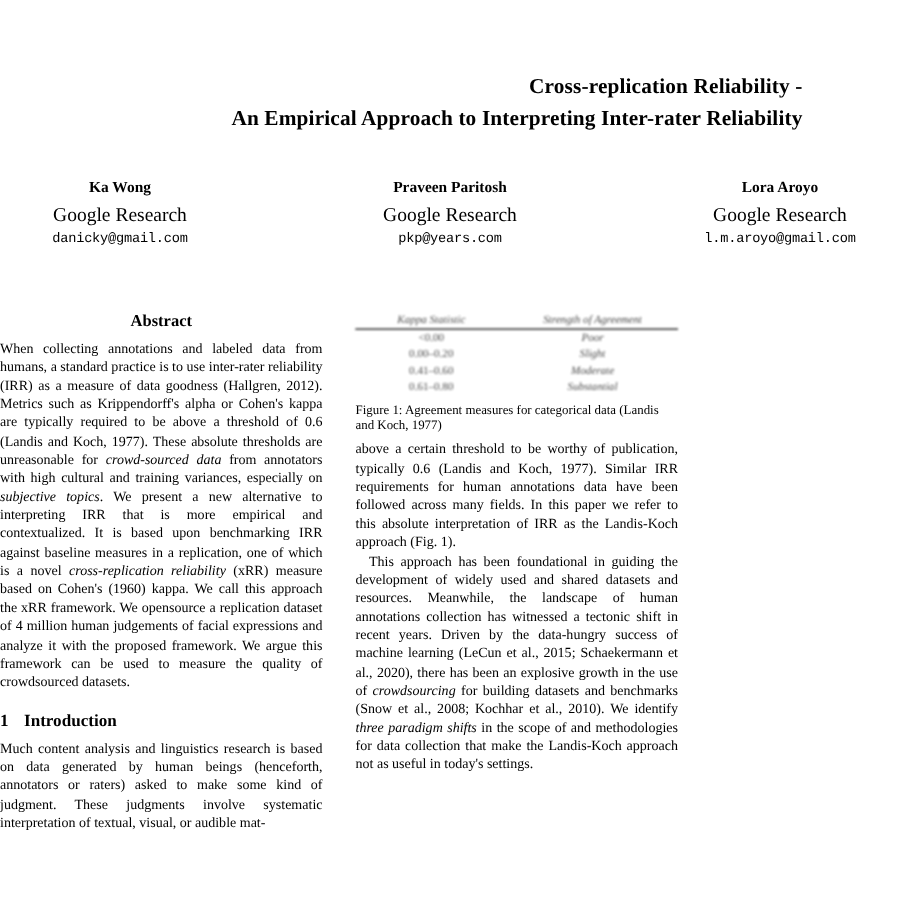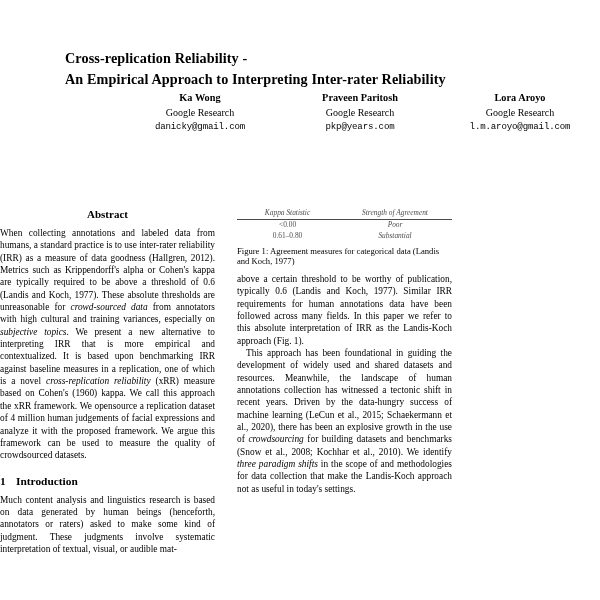--- a/index.html
+++ b/index.html
@@ -19,48 +19,49 @@
     position: relative;
     width: 600px;
     height: 600px;
     box-sizing: border-box;
     padding: 0;
   }
 
   
   .title-block {
     padding-top: 48px;
-    text-align: left;
+    text-align: right;
   }
   .paper-title {
     font-size: 14.2px;
     font-weight: bold;
     line-height: 1.5;
     letter-spacing: 0.1px;
     margin: 0 auto;
     width: 470px;
   }
   .title-line { display: block; }
 
   
   .authors {
     display: flex;
-    justify-content: flex-end;
+    justify-content: space-between;
+    margin-top: 28px;
   }
   .author {
     width: 160px;
     text-align: center;
   }
   .author-name {
     font-size: 10.3px;
     font-weight: bold;
     line-height: 1.45;
   }
   .author-affil {
-    font-size: 10px;
+    font-size: 13px;
     line-height: 1.45;
   }
   .author-email {
     font-family: "Liberation Mono", monospace;
     font-size: 9.1px;
     line-height: 1.5;
     letter-spacing: -0.15px;
   }
 
   
@@ -191,20 +192,28 @@
               <th class="c1">Kappa Statistic</th>
               <th class="c2">Strength of Agreement</th>
             </tr>
           </thead>
           <tbody>
             <tr>
               <td>&lt;0.00</td>
               <td class="label">Poor</td>
             </tr>
             <tr>
+              <td>0.00–0.20</td>
+              <td class="label">Slight</td>
+            </tr>
+            <tr>
+              <td>0.41–0.60</td>
+              <td class="label">Moderate</td>
+            </tr>
+            <tr>
               <td>0.61–0.80</td>
               <td class="label">Substantial</td>
             </tr>
           </tbody>
         </table>
         <div class="fig-caption">Figure 1: Agreement measures for categorical data (Landis and Koch, 1977)</div>
       </div>
 
       <p class="body"><span>above a certain threshold to be worthy of publication, typically 0.6 (Landis and Koch, 1977). Similar IRR requirements for human annotations data have been followed across many fields. In this paper we refer to this absolute interpretation of IRR as the Landis-Koch approach (Fig. 1).</span></p>
       <p class="body"><span>This approach has been foundational in guiding the development of widely used and shared datasets and resources. Meanwhile, the landscape of human annotations collection has witnessed a tectonic shift in recent years. Driven by the data-hungry success of machine learning (LeCun et al., 2015; Schaekermann et al., 2020), there has been an explosive growth in the use of </span><span class="i">crowdsourcing</span><span> for building datasets and benchmarks (Snow et al., 2008; Kochhar et al., 2010). We identify </span><span class="i">three paradigm shifts</span><span> in the scope of and methodologies for data collection that make the Landis-Koch approach not as useful in today's settings.</span></p>

